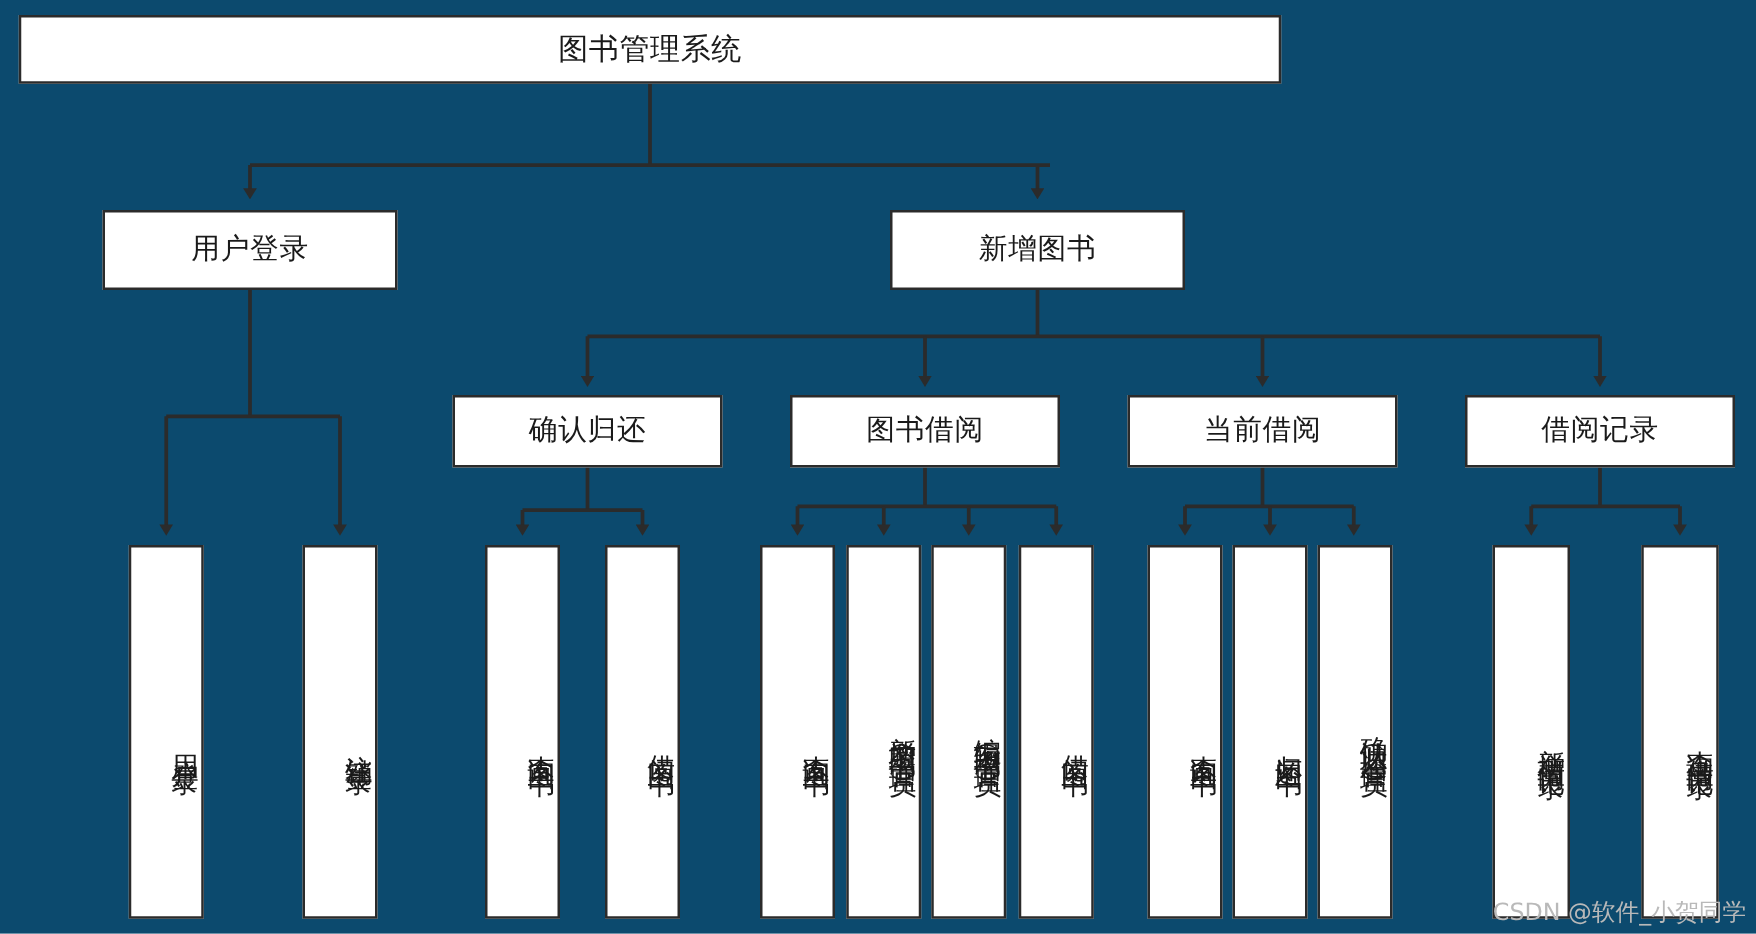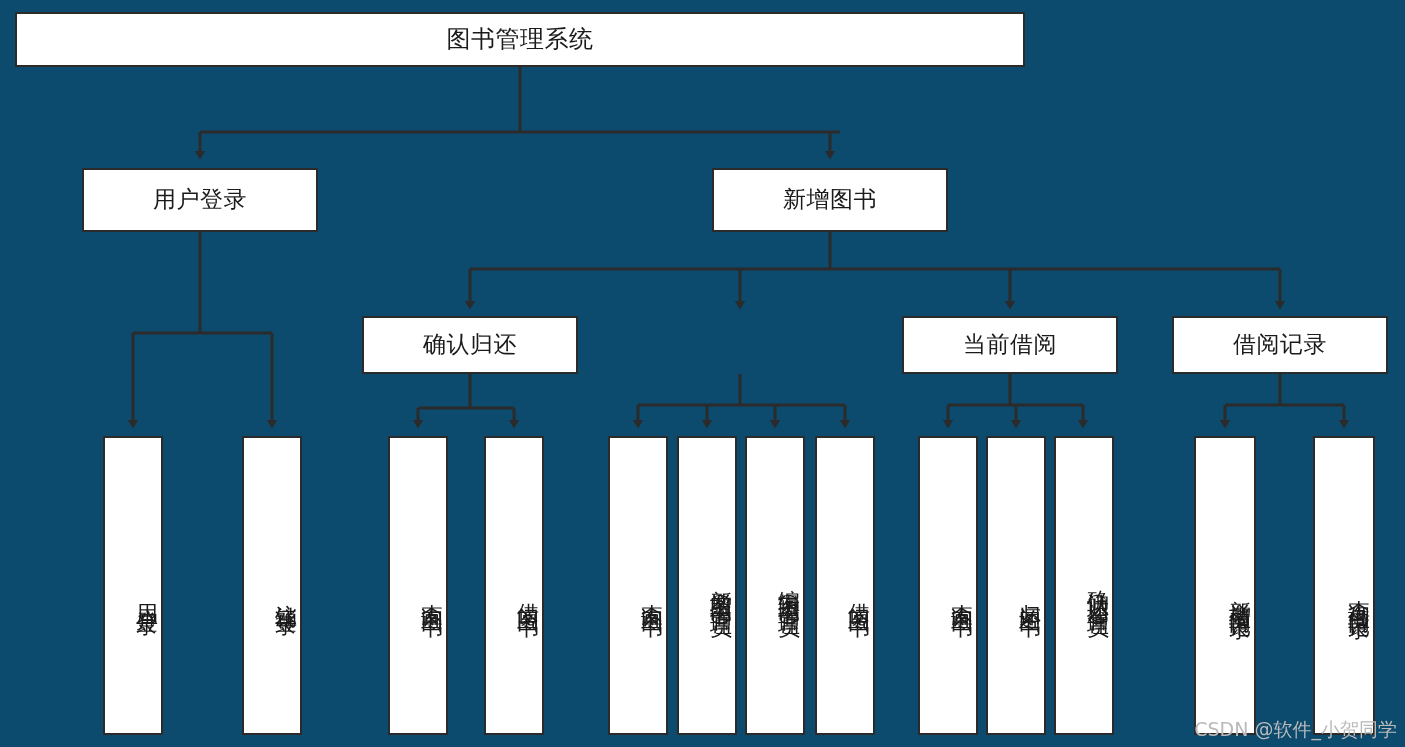--- a/index.html
+++ b/index.html
@@ -125,20 +125,21 @@
       <path d="M1344,405 L1344,421" marker-end="url(#arrow)"></path>
     </g>
   </svg>
 
   <div class="node node-h node-root" id="n-root" style="left: 15px; top: 12px; width: 1010px; height: 55px;">图书管理系统</div>
 
   <div class="node node-h" id="n-l2-0" style="left: 82px; top: 168px; width: 236px; height: 64px;">用户登录</div>
   <div class="node node-h" id="n-l2-1" style="left: 712px; top: 168px; width: 236px; height: 64px;">新增图书</div>
 
   <div class="node node-h" id="n-l3-0" style="left: 362px; top: 316px; width: 216px; height: 58px;">确认归还</div>
+  <div class="node node-h" id="n-l3-1" style="left: 632px; top: 316px; width: 216px; height: 58px;">图书借阅</div>
   <div class="node node-h" id="n-l3-3" style="left: 1172px; top: 316px; width: 216px; height: 58px;">借阅记录</div>
   <div class="node node-h" id="n-l3-2" style="left: 902px; top: 316px; width: 216px; height: 58px;">当前借阅</div>
 
   <div class="node node-v" id="n-leaf-0" style="left: 103px; top: 436px; width: 60px; height: 299px;">用户登录</div>
   <div class="node node-v" id="n-leaf-1" style="left: 242px; top: 436px; width: 60px; height: 299px;">注销登录</div>
   <div class="node node-v" id="n-leaf-2" style="left: 388px; top: 436px; width: 60px; height: 299px;">查询图书</div>
   <div class="node node-v" id="n-leaf-3" style="left: 484px; top: 436px; width: 60px; height: 299px;">借阅图书</div>
   <div class="node node-v" id="n-leaf-4" style="left: 608px; top: 436px; width: 60px; height: 299px;">查询图书</div>
   <div class="node node-v tall" id="n-leaf-5" style="left: 677px; top: 436px; width: 60px; height: 299px;">新增图书（管理员）</div>
   <div class="node node-v tall" id="n-leaf-6" style="left: 745px; top: 436px; width: 60px; height: 299px;">编辑图书（管理员）</div>

